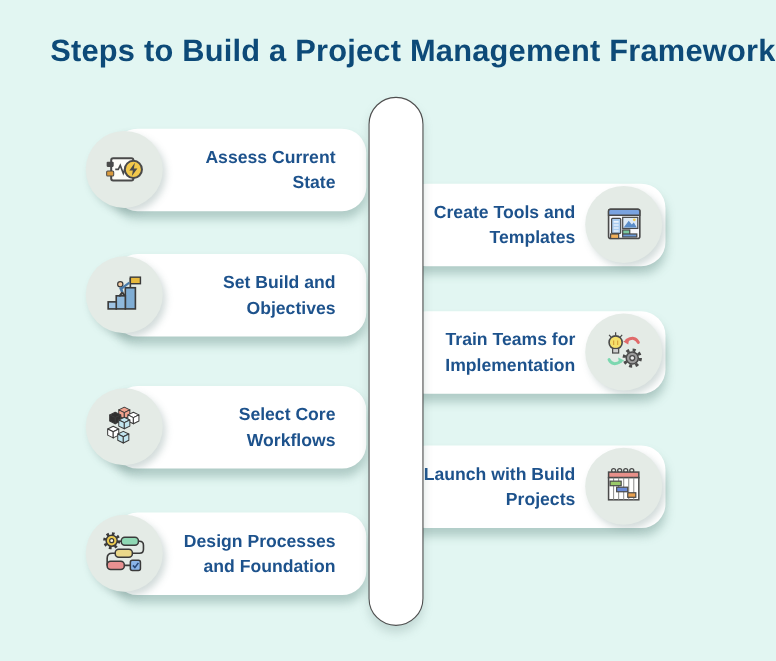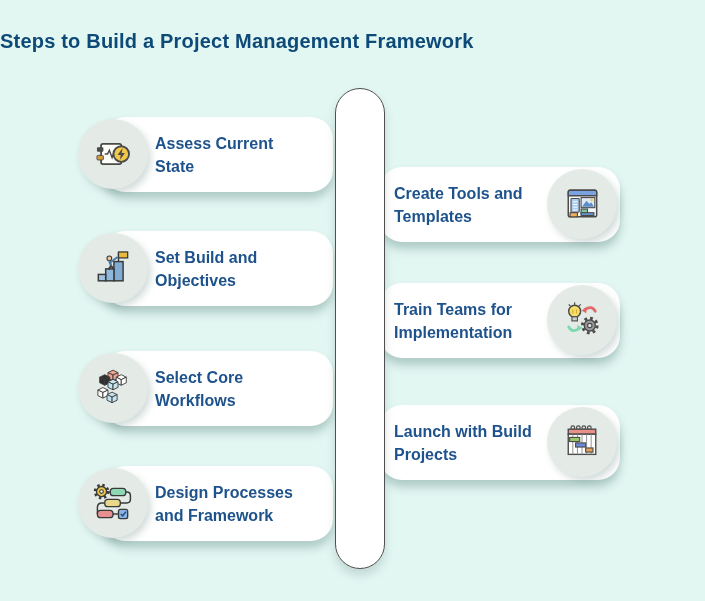--- a/index.html
+++ b/index.html
@@ -3,41 +3,41 @@
 <meta charset="utf-8">
 <style>
   html,body{margin:0;padding:0;background:#e2f6f2;}
   .canvas{
     position:relative;width:705px;height:601px;margin:0 auto;
     background:#e2f6f2;overflow:hidden;
     font-family:"Liberation Sans",sans-serif;
   }
   .title{
     position:absolute;top:30px;left:0;width:100%;
-    text-align:left;font-size:20px;font-weight:700;
+    text-align:right;font-size:28px;font-weight:700;
     color:#0d4a78;letter-spacing:.2px;
   }
   .spine{
     position:absolute;left:335px;top:88px;width:50px;height:481px;
     background:#ffffff;border:1.5px solid #4f4f4f;border-radius:27px;
     z-index:3;box-shadow:0 6px 9px rgba(110,140,135,.28);
     box-sizing:border-box;
   }
   .row{position:absolute;height:75px;z-index:2;}
   .row.left{left:78px;width:255px;}
-  .row.right{left:380px;width:220px;}
+  .row.right{left:365px;width:220px;}
   .card{
     position:absolute;top:0;height:75px;background:#ffffff;
     border-radius:22px;box-shadow:0 7px 9px rgba(108,145,138,.42);
     display:flex;align-items:center;box-sizing:border-box;
   }
   .row.left  .card{left:25px;width:230px;padding:0 28px 0 52px;}
   .row.right .card{left:0;width:240px;padding:0 82px 0 14px;}
   .label{
-    width:100%;text-align:left;
+    width:100%;text-align:right;
     font-size:16px;line-height:23px;font-weight:700;color:#1d528c;
   }
   .circle{
     position:absolute;top:2px;width:70px;height:70px;border-radius:50%;
     background:#e4ebe6;display:flex;align-items:center;justify-content:center;
     box-shadow:3px 4px 7px rgba(110,140,135,.30);z-index:4;
   }
   .row.left  .circle{left:0;}
   .row.right .circle{left:167px;}
   .circle svg{display:block;}
@@ -123,21 +123,21 @@
               <polygon points="17.5,31.2 23,33.9 23,40 17.5,37.3"></polygon>
               <polygon points="28.5,31.2 23,33.9 23,40 28.5,37.3"></polygon>
             </g>
         </g>
       </svg>
     </div>
   </div>
 
   <div class="row left" style="top:466px">
     <div class="card">
-      <span class="label">Design Processes and Framework</span>
+      <span class="label">Design Processes and Foundation</span>
     </div>
     <div class="circle">
       <svg width="44" height="44" viewBox="0 0 48 48">
         <path d="M17,12 h4 M36,12 h3 q4,0 4,4 v4 q0,4 -4,4 h-7" fill="none" stroke="#3a3a3a" stroke-width="1.6"></path>
         <path d="M15,24 h-3 q-5,0 -5,5 v7" fill="none" stroke="#3a3a3a" stroke-width="1.6"></path>
         <path d="M24,36 h6" fill="none" stroke="#3a3a3a" stroke-width="1.6"></path>
         <circle cx="11.5" cy="11.5" r="7" fill="none" stroke="#3a3a3a" stroke-width="3" stroke-dasharray="2.6,2.9"></circle>
         <circle cx="11.5" cy="11.5" r="5.5" fill="#eac94f" stroke="#3a3a3a" stroke-width="1.5"></circle>
         <circle cx="11.5" cy="11.5" r="2" fill="#fdf6e0" stroke="#3a3a3a" stroke-width="1.2"></circle>
         <rect x="21" y="8" width="17" height="8" rx="3.5" fill="#8fd8b4" stroke="#3a3a3a" stroke-width="1.5"></rect>

